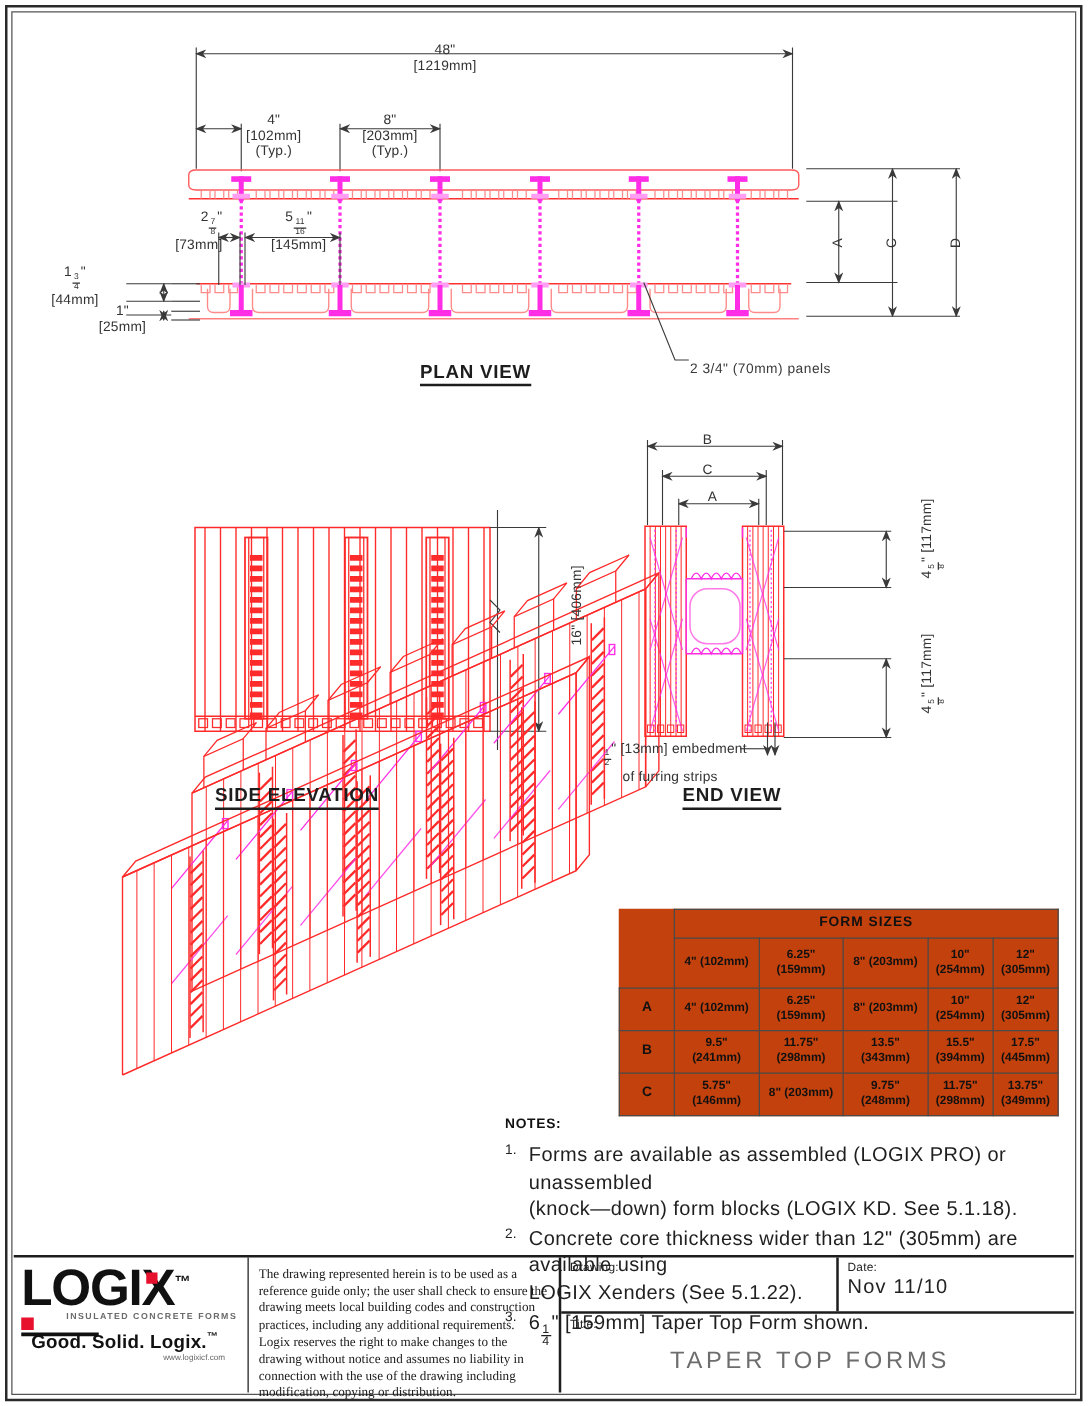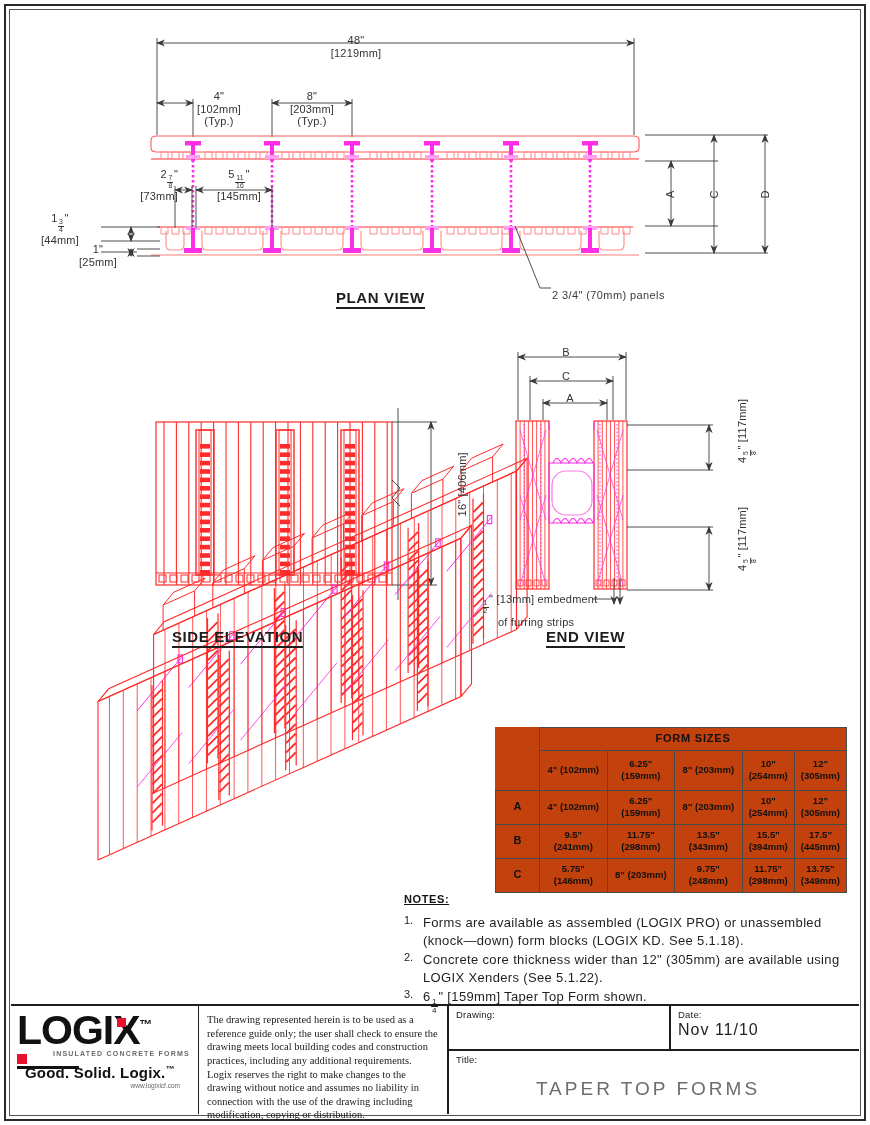--- a/index.html
+++ b/index.html
@@ -99,26 +99,26 @@
   }
   #form-table .corner { border: none; }
   #form-table .rowlab { width: 44px; font-size: 11px; }
   #form-table .colhdr { height: 40px; }
   #form-table tbody td { height: 34px; }
 
   
   #notes-block { position: absolute; left: 404px; top: 893px; width: 450px; }
   #notes-title {
     font-size: 11px; font-weight: bold; color: #111;
-    letter-spacing: .6px; text-decoration: underline;
+    letter-spacing: .6px; 
     font-family: "Liberation Sans", sans-serif;
   }
   .note-row { display: flex; margin-top: 2px; }
   .note-num { width: 19px; flex: none; font-size: 11px; color: #1f1f1f; }
-  .note-txt { font-size: 13px; color: #1f1f1f; line-height: 1.35; letter-spacing: .35px; }
+  .note-txt { font-size: 16px; color: #1f1f1f; line-height: 1.35; letter-spacing: .35px; }
   #notes-list { margin-top: 9px; }
 
   
   #titleblock {
     position: absolute;
     left: 11px; bottom: 11px;
     width: 848px; height: 110px;
     border-top: 2px solid #1d1d1d;
     display: flex;
   }

